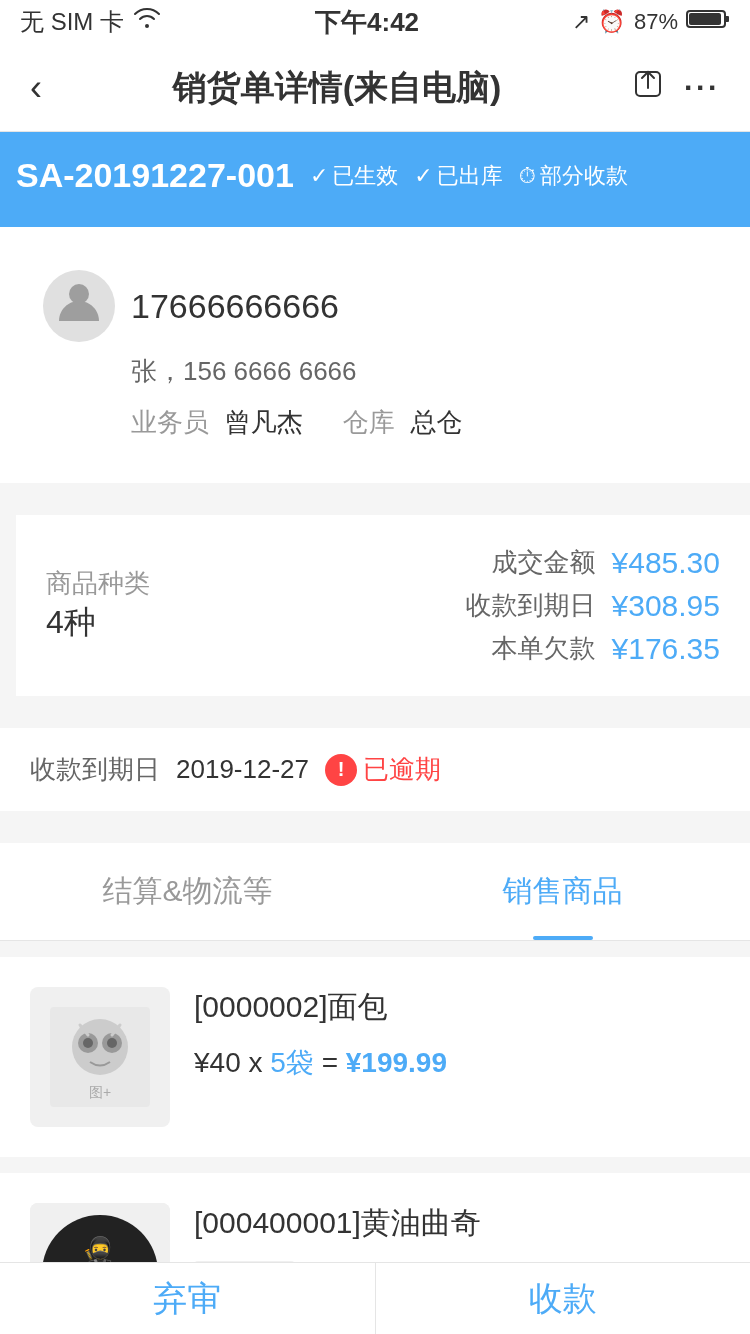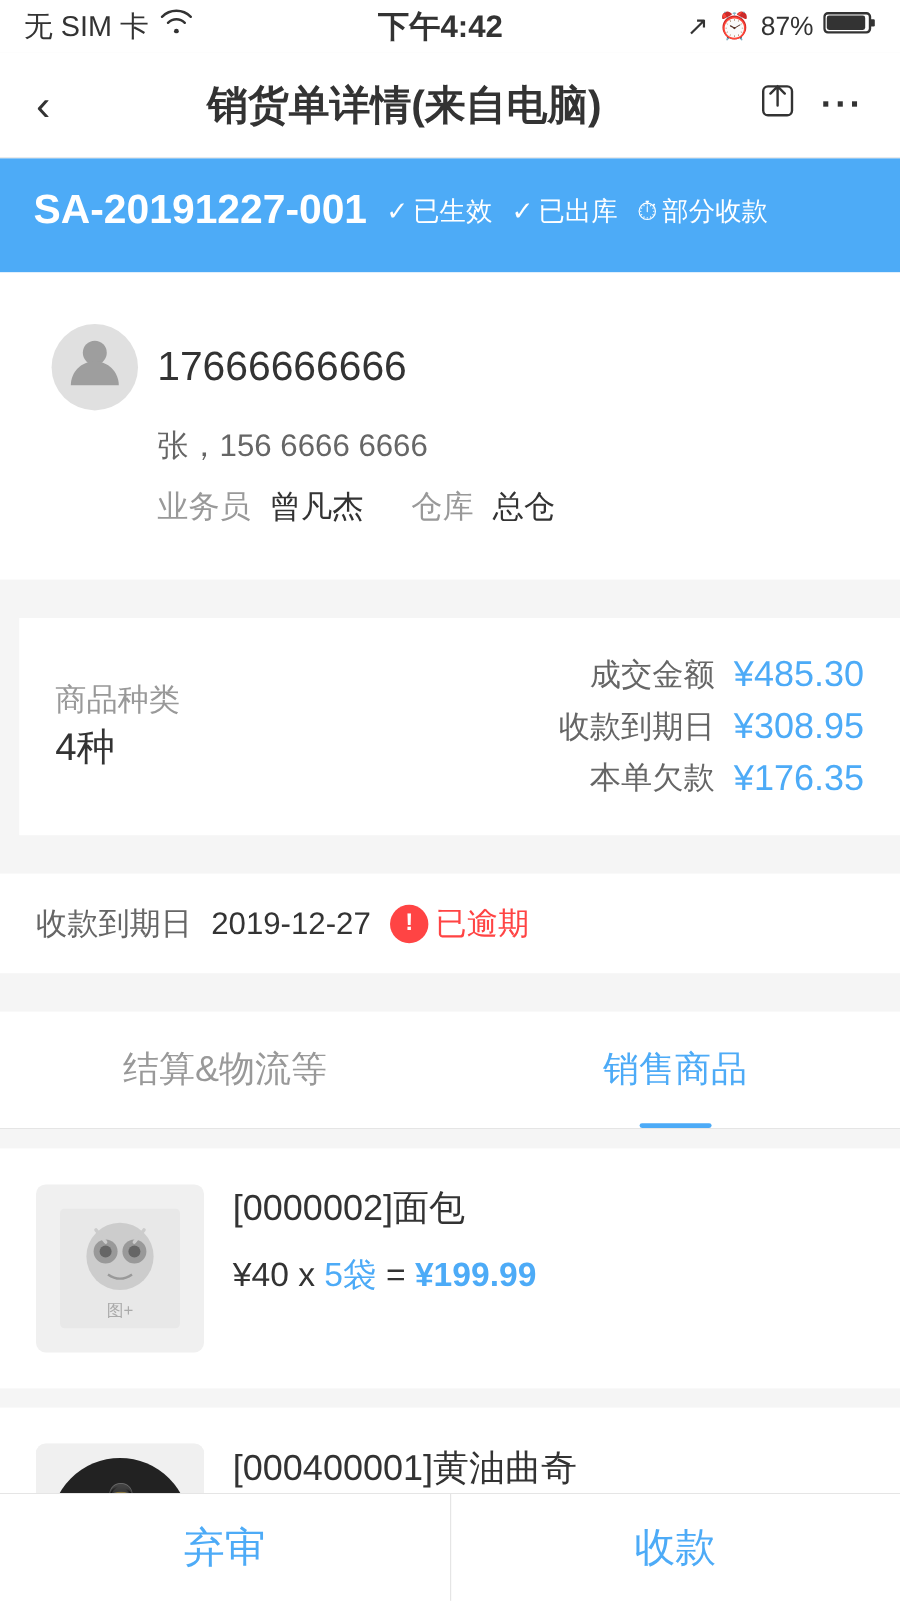--- a/index.html
+++ b/index.html
@@ -51,21 +51,21 @@
     }
     .back-icon {
       font-size: 36px;
       color: #333;
       font-weight: 300;
     }
 
     
     .order-header {
       background: #4dabf7;
-      padding: 24px 28px 20px;
+      padding: 24px 16px 20px;
     }
     .order-id-row {
       display: flex;
       align-items: center;
       gap: 16px;
       margin-bottom: 12px;
       flex-wrap: wrap;
     }
     .order-id {
       font-size: 34px;
@@ -305,21 +305,21 @@
       color: #4dabf7;
       font-weight: 600;
     }
 
     
     .bottom-bar {
       position: fixed;
       bottom: 0;
       left: 0;
       width: 750px;
-      height: 90px;
+      height: 72px;
       background: #fff;
       border-top: 1px solid #e5e5e5;
       display: flex;
     }
     .bottom-btn {
       flex: 1;
       display: flex;
       align-items: center;
       justify-content: center;
       font-size: 34px;

